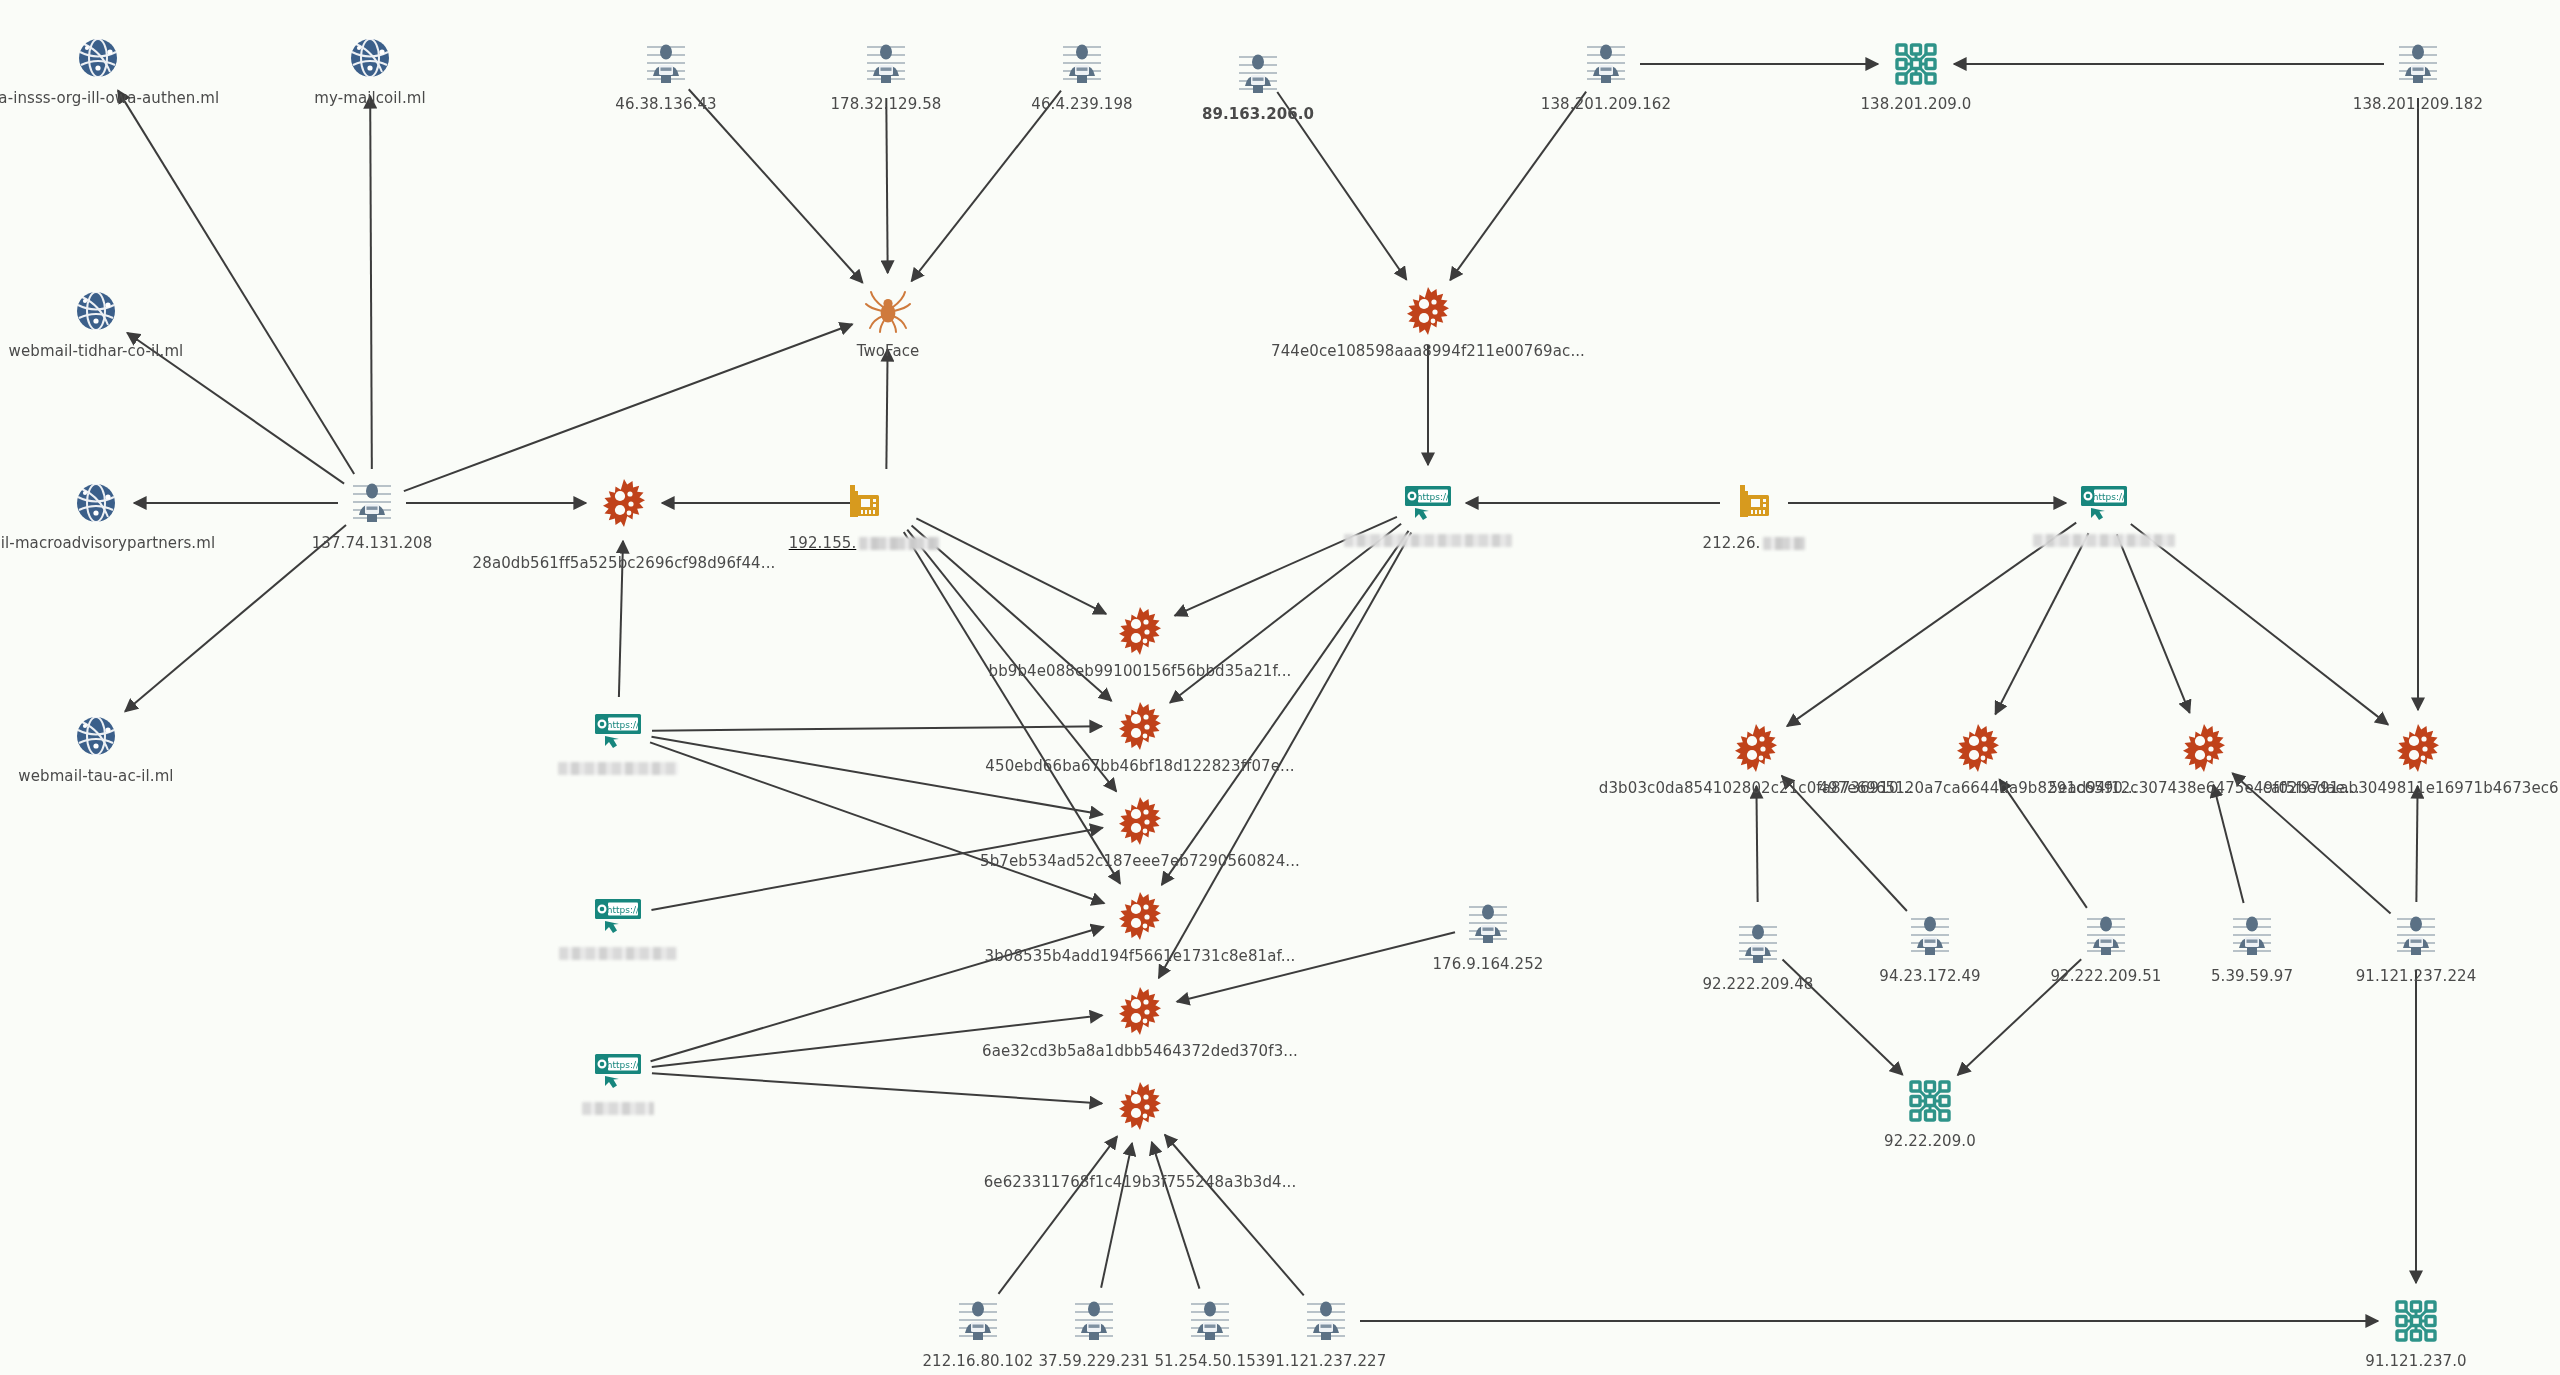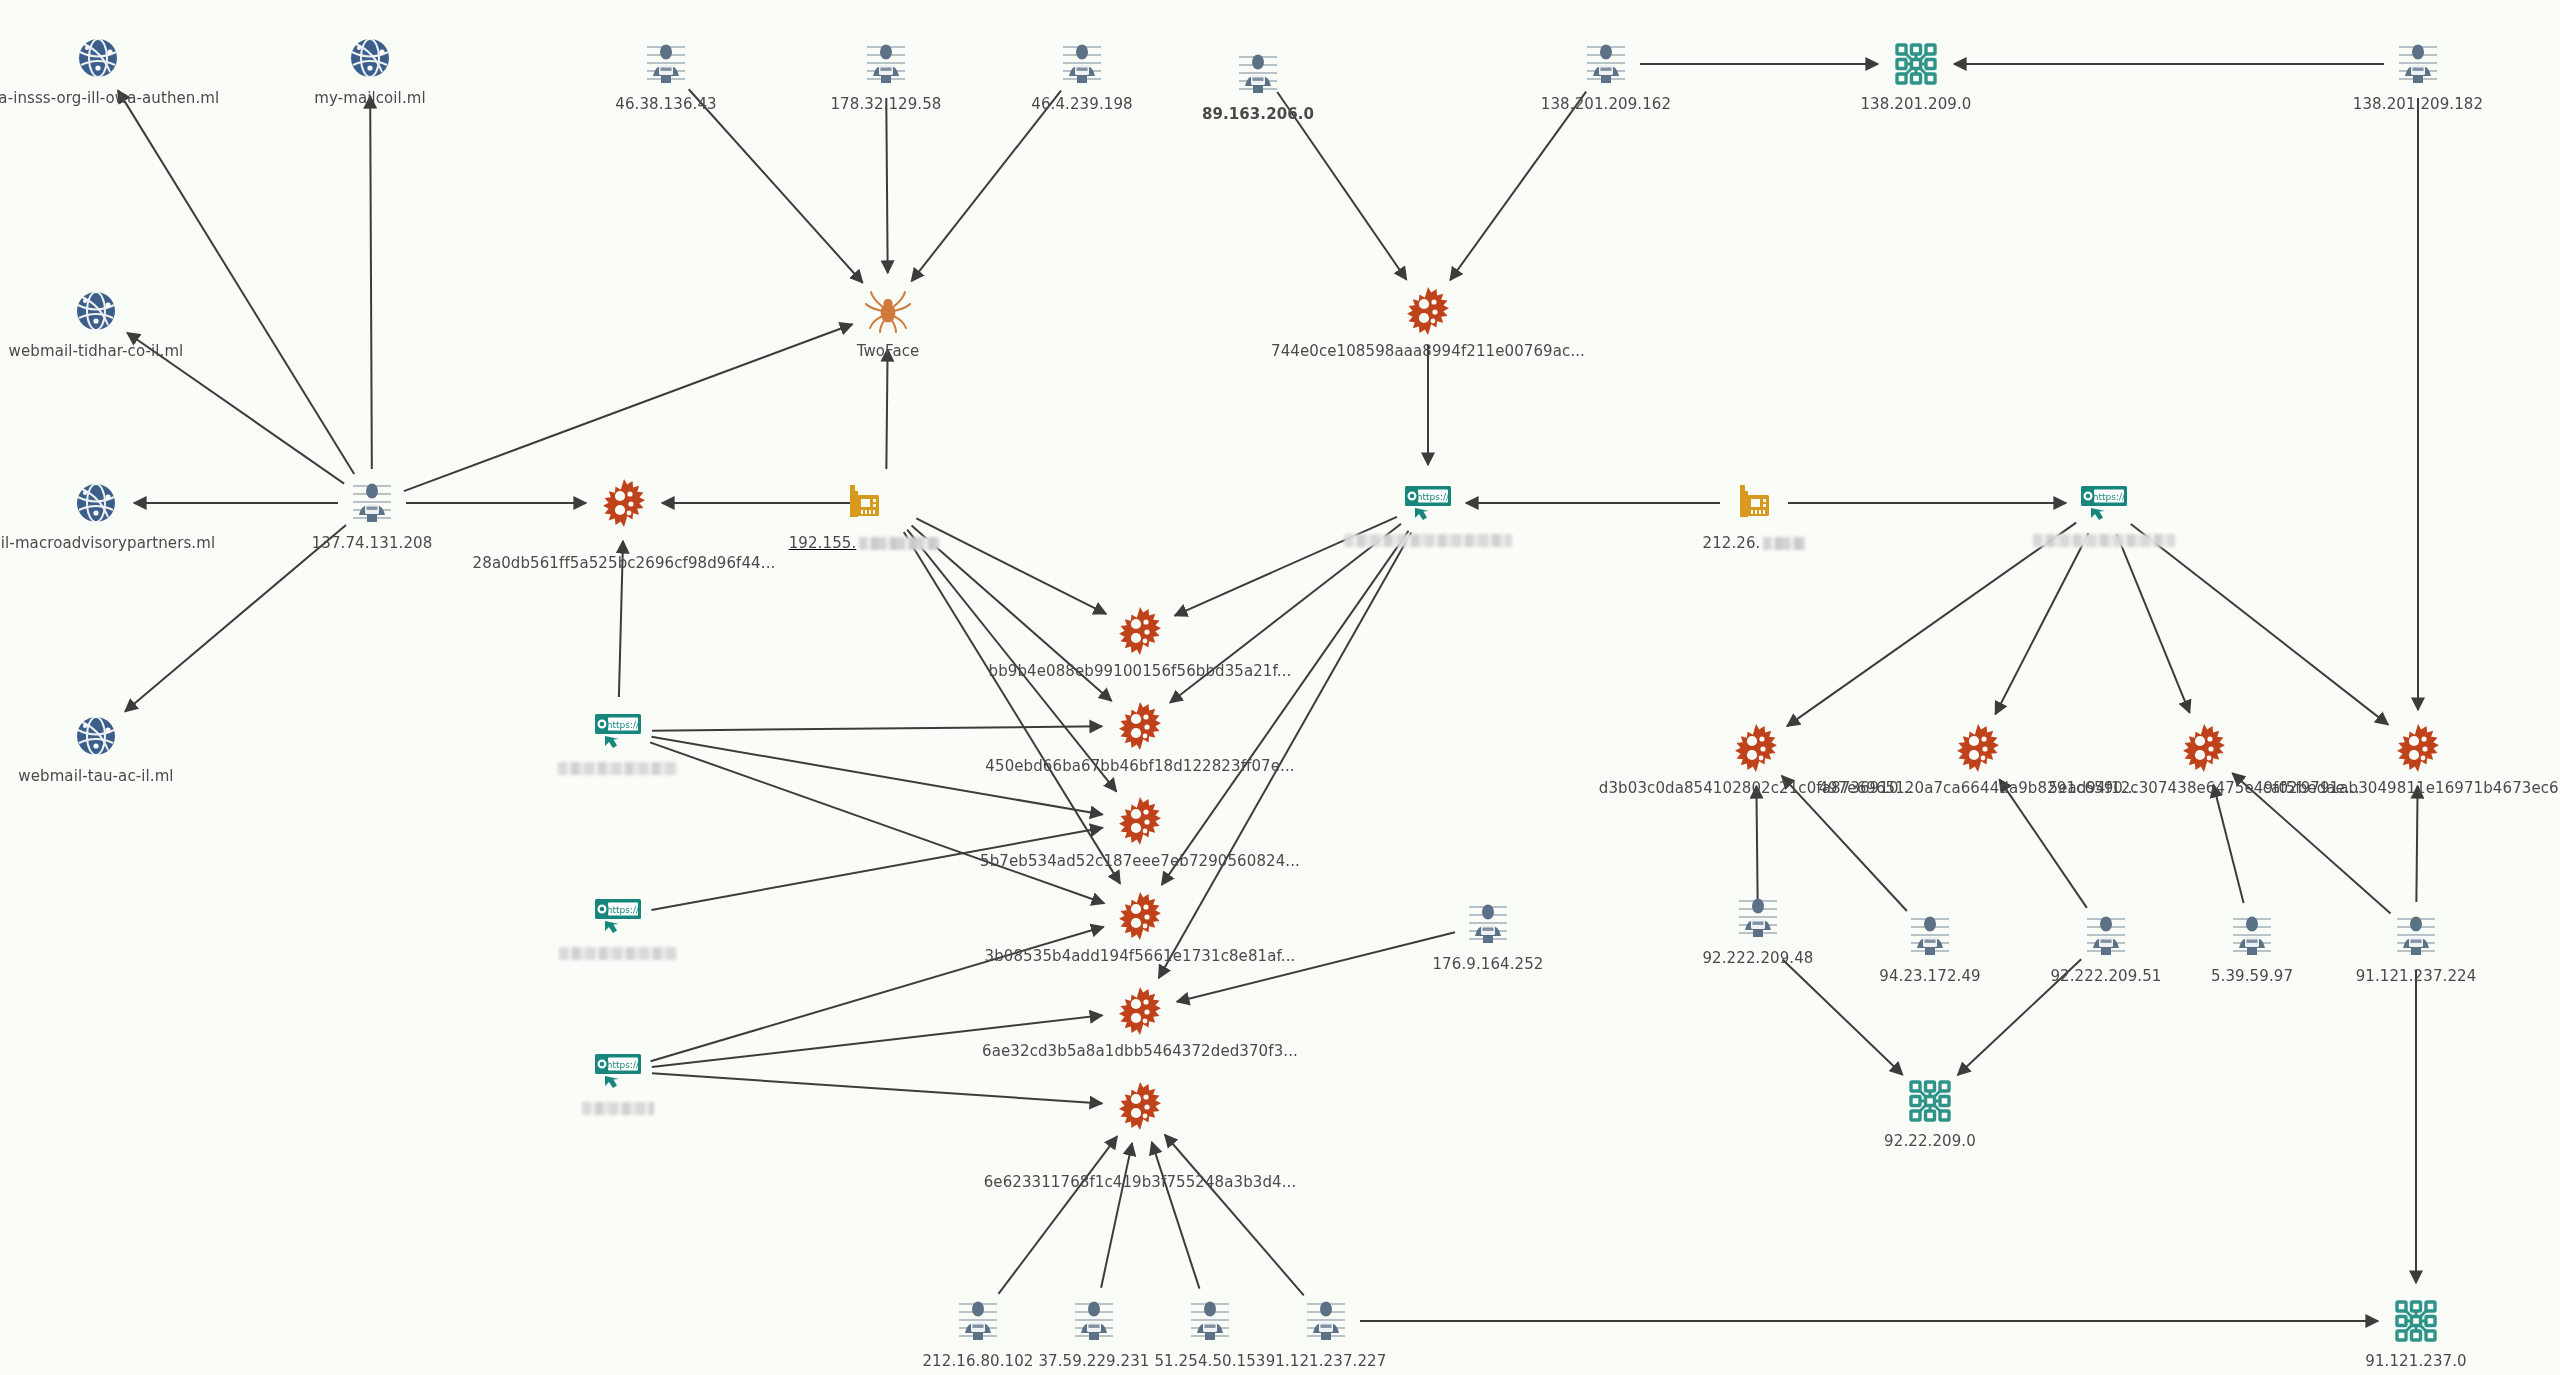--- a/index.html
+++ b/index.html
@@ -645,21 +645,21 @@
         <g fill="#fafcf8">
           <circle cx="22" cy="19" r="5.1"></circle>
             <circle cx="22" cy="33" r="5.1"></circle>
           <circle cx="32" cy="17" r="2.6"></circle>
             <circle cx="33" cy="27" r="2.6"></circle>
           <circle cx="31" cy="36" r="2.4"></circle>
         </g>
       </svg>
         <div class="lbl">caf5f9791ab3049811e16971b4673ec6...</div>
       </div>
-      <div class="node" style="left: 1758px; top: 892px;">
+      <div class="node" style="left: 1758px; top: 918px;">
         <svg class="ico" viewBox="0 0 52 52">
         <g stroke="#5b7185" stroke-width="1.7" opacity=".55">
           <line x1="7" y1="9" x2="45" y2="9"></line>
             <line x1="7" y1="17" x2="45" y2="17"></line>
           <line x1="7" y1="25" x2="45" y2="25"></line>
             <line x1="7" y1="33" x2="45" y2="33"></line>
           <line x1="7" y1="41" x2="45" y2="41"></line>
         </g>
         <ellipse cx="26" cy="14" rx="6" ry="7.5" fill="#5b7185"></ellipse>
         <path d="M13 38 q2-11 13-11 q11 0 13 11 z" fill="#5b7185"></path>

